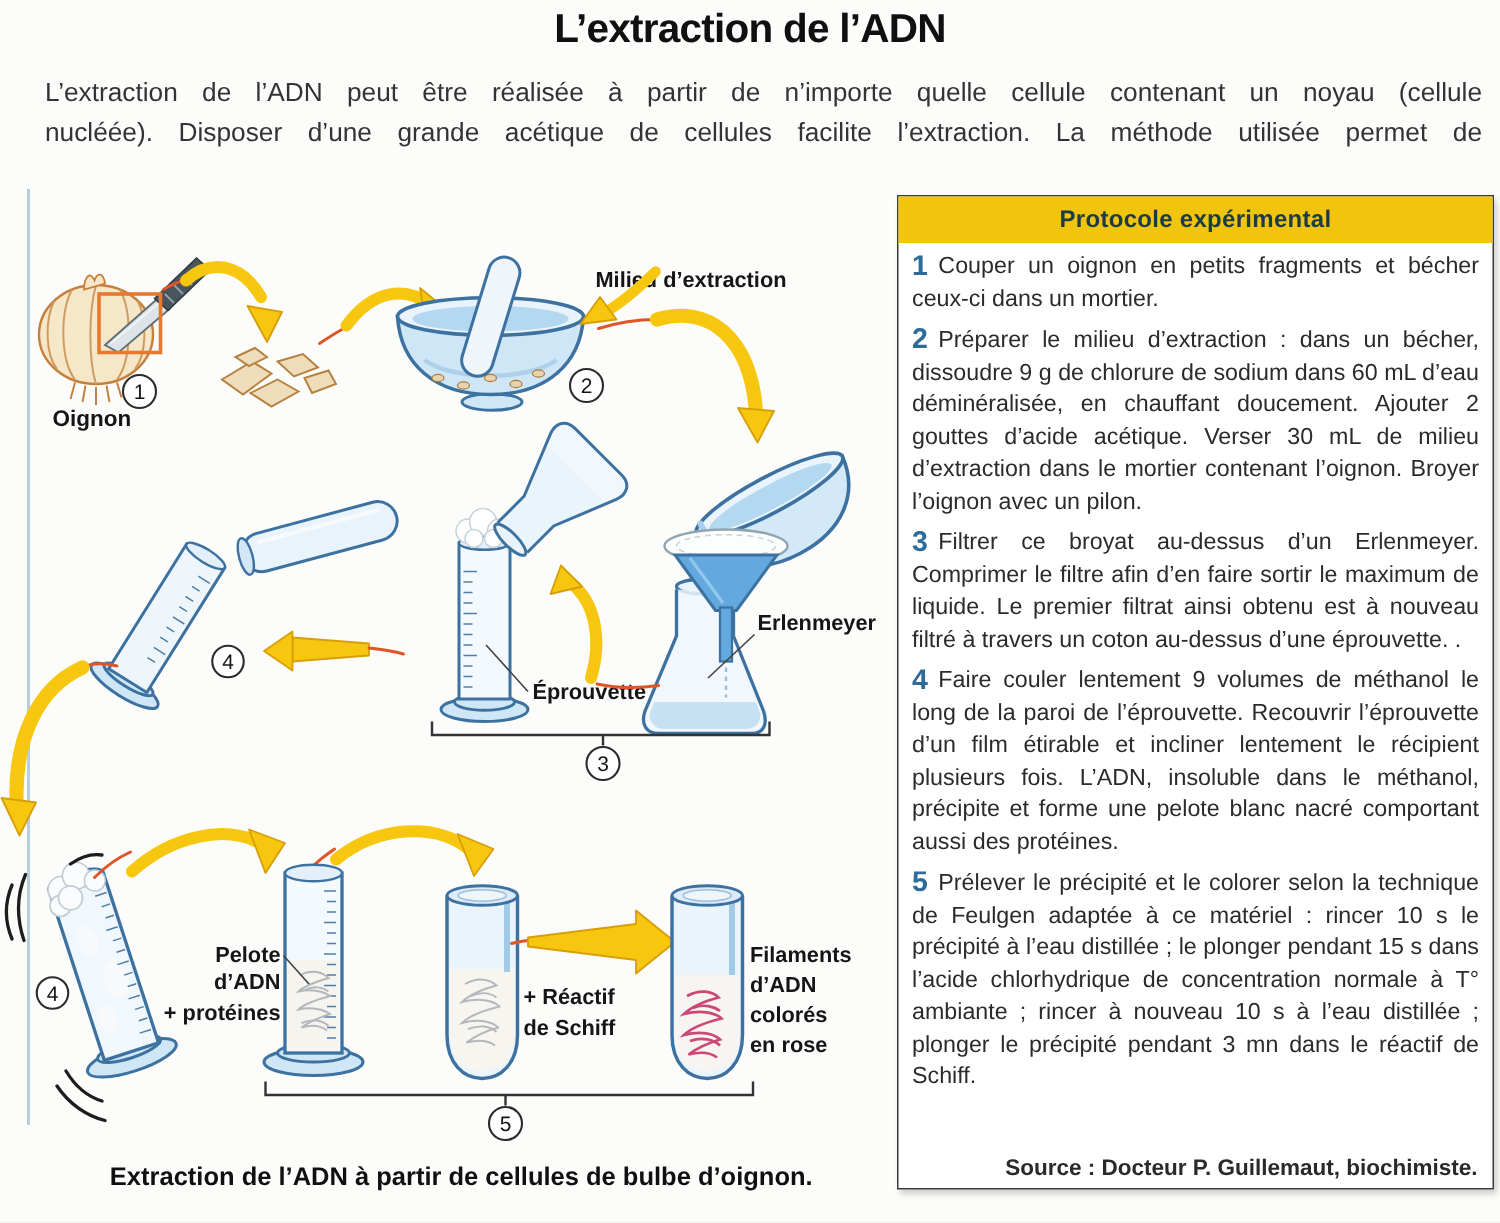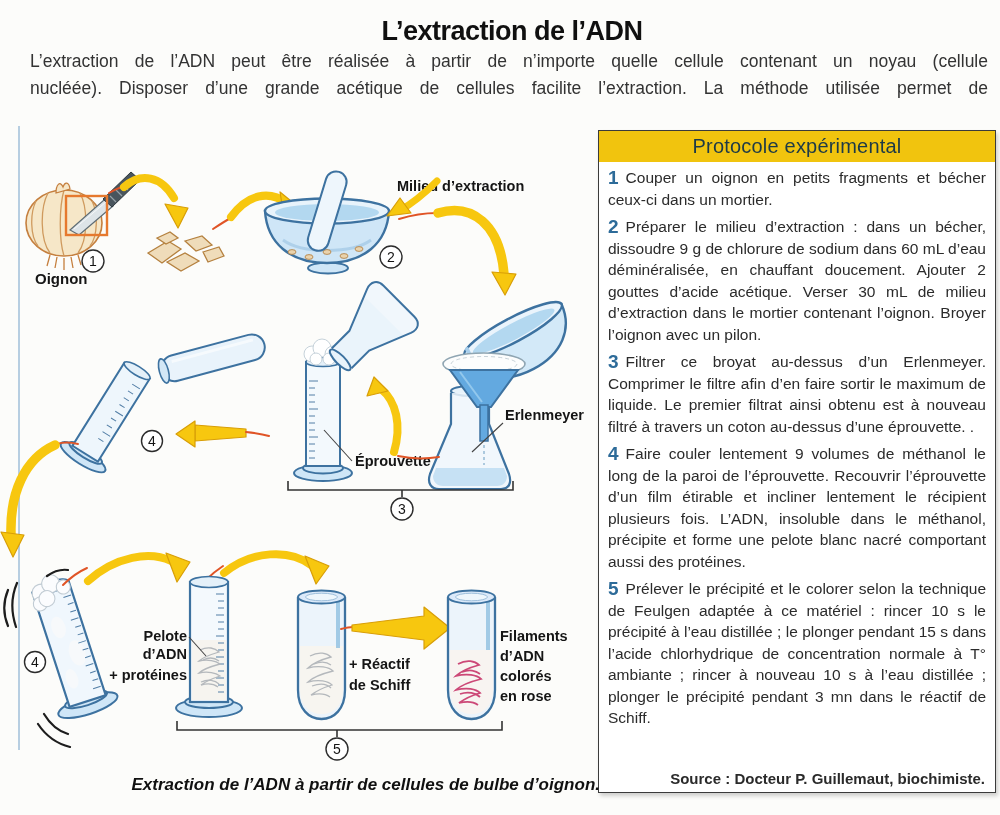--- a/index.html
+++ b/index.html
@@ -2,43 +2,43 @@
 <html lang="fr" style="--band_yellow: #f1c40e; --arrow_yellow: #f7c70f; --arrow_outline: #d89e07; --accent_red: #e05426; --step_number_blue: #2d6b99; --glass_outline: #3d72a0; --glass_fill: #ecf5fc; --liquid_blue: #b3d8f0; --onion_cream: #f6e7c8; --onion_outline: #c57f3e; --pink_dna: #cc4877;"><head>
 <meta charset="utf-8">
 <style>
   html,body{margin:0;padding:0;background:#e8e8e4;}
   .page{
     position:relative;width:1000px;height:815px;background:#fcfcfa;
     font-family:"Liberation Sans",sans-serif;overflow:hidden;
   }
   .vline{position:absolute;left:18px;top:126px;width:2px;height:624px;background:#aac6dc;opacity:.85;}
   .title{
-    position:absolute;left:30px;top:4px;width:940px;margin:12px;text-align:center;
+    position:absolute;left:30px;top:4px;width:940px;margin:0;text-align:center;
     font-size:27px;font-weight:700;letter-spacing:-0.5px;color:#101010;
   }
   .intro{position:absolute;left:30px;top:48px;width:958px;color:#333;font-size:17.5px;line-height:26.5px;}
   .intro .j{text-align:justify;text-align-last:justify;}
   
   .panel{
     position:absolute;left:598px;top:130px;width:396px;height:661px;background:#fff;
     border:1.5px solid #3b3b3b;box-shadow:2px 3px 4px rgba(0,0,0,.18);
   }
   .band{
     height:31px;background:var(--band_yellow);display:flex;align-items:center;justify-content:center;
-    font-size:20px;font-weight:400;color:#1d3a47;letter-spacing:.2px;
+    font-size:16px;font-weight:700;color:#1d3a47;letter-spacing:.2px;
   }
   .steps{padding:5px 9px 0 9px;}
   .step{margin:0 0 6px 0;font-size:15.5px;line-height:21.5px;text-align:justify;color:#2b2b2b;}
   .step .num{color:var(--step_number_blue);font-weight:700;font-size:19px;line-height:1;margin-right:7px;vertical-align:-1px;}
   .source{position:absolute;right:10px;bottom:5px;font-size:15px;font-weight:700;color:#2a2a2a;}
   
   .diagram{position:absolute;left:0;top:130px;}
   .caption{
-    position:absolute;left:15px;top:775px;width:585px;text-align:right;
-    font-size:17px;font-weight:700;color:#101010;z-index:3;font-style:italic;
+    position:absolute;left:15px;top:775px;width:585px;text-align:center;
+    font-size:17px;font-weight:700;color:#101010;z-index:3;
   }
   .glassd{fill:#cfe6f7;stroke:var(--glass_outline);stroke-width:2;}
   .liquid{fill:var(--liquid_blue);stroke:none;}
   .aline{fill:none;stroke:var(--arrow_yellow);stroke-width:8;stroke-linecap:round;}
   .ahead{fill:var(--arrow_yellow);stroke:var(--arrow_outline);stroke-width:1.2;stroke-linejoin:round;}
   .rline{fill:none;stroke:var(--accent_red);stroke-width:2;stroke-linecap:round;}
   .tick{stroke:#527ea6;stroke-width:1;fill:none;}
   .leader{stroke:#444;stroke-width:1.1;fill:none;}
   .motion{stroke:#1d1d1d;stroke-width:2.2;fill:none;stroke-linecap:round;}
   .onl{stroke:#cf9a5e;stroke-width:1.3;fill:none;}

